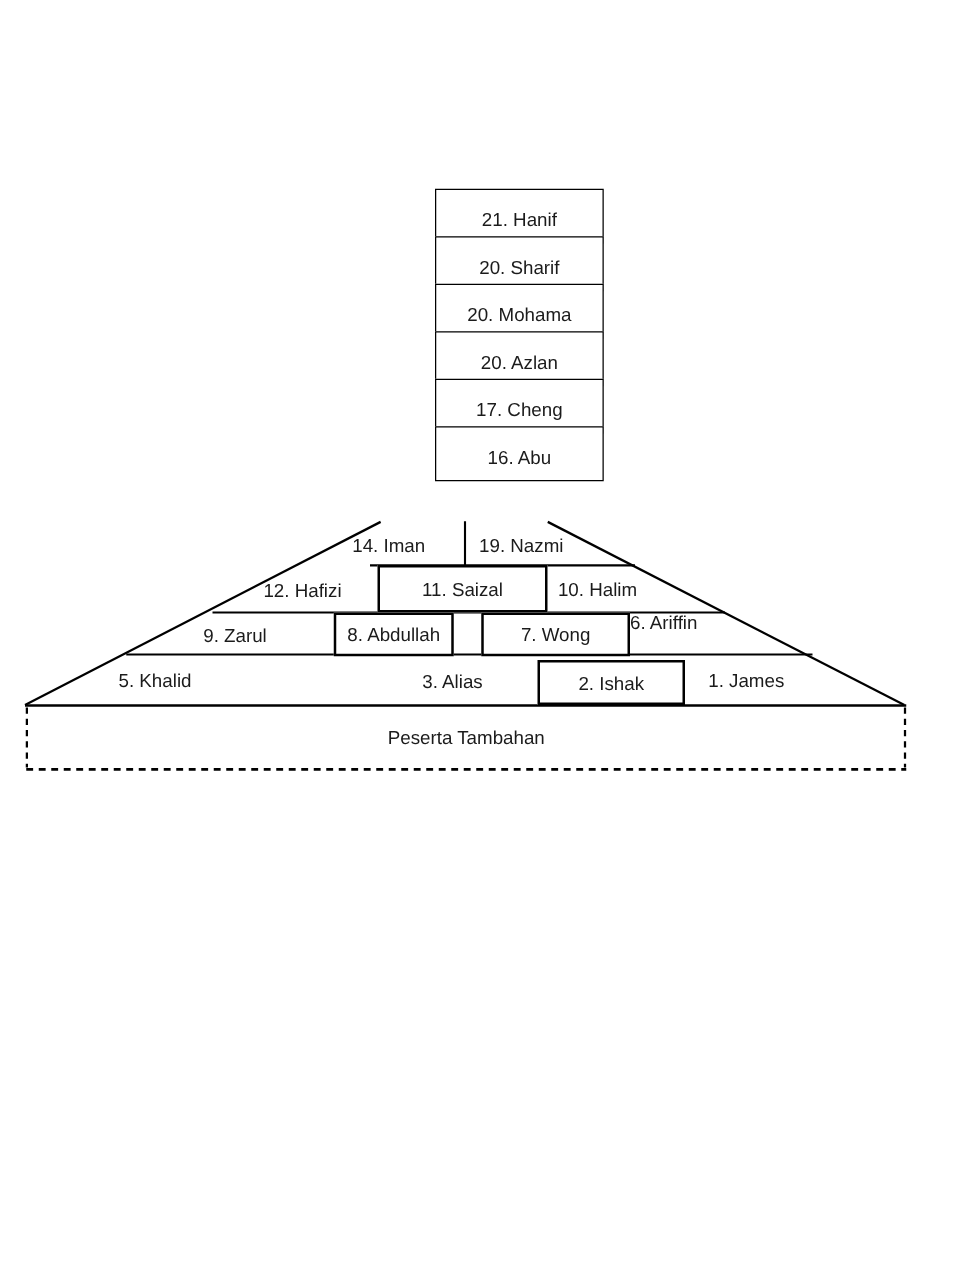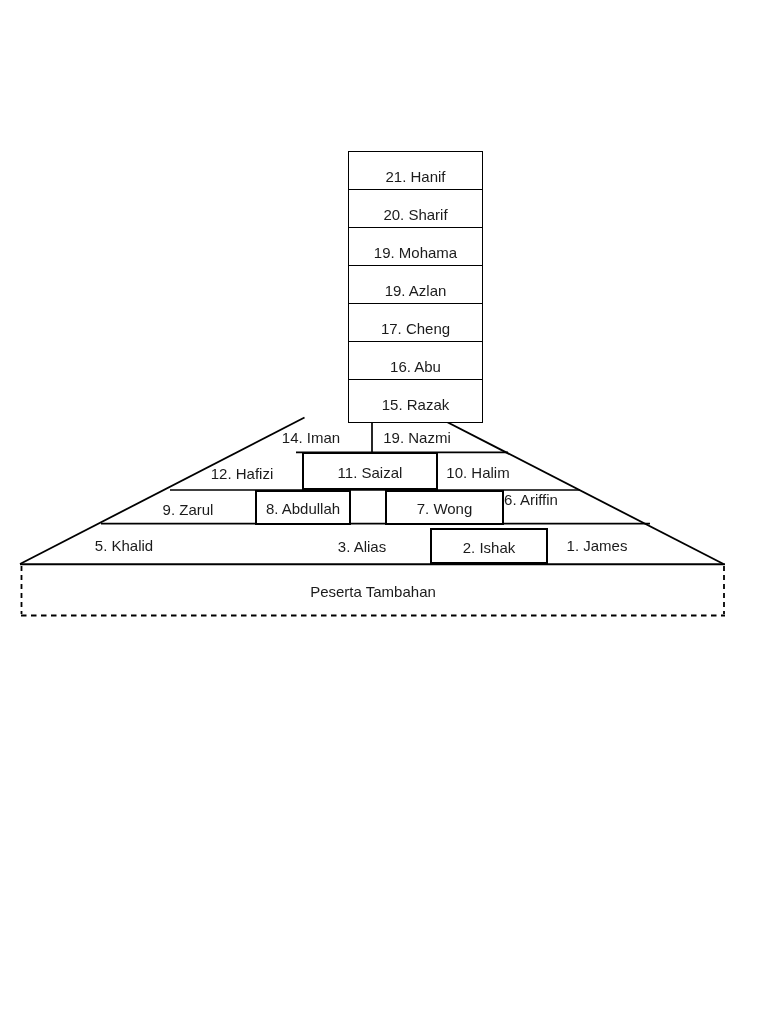--- a/index.html
+++ b/index.html
@@ -47,46 +47,43 @@
     <line x1="21" y1="615.5" x2="725" y2="615.5" stroke="#000" stroke-width="2.2" stroke-dasharray="5.5,4.5"></line>
   </svg>
 
   <div class="stackbox" style="top:151px">
     <span>21. Hanif</span>
   </div>
   <div class="stackbox" style="top:189px">
     <span>20. Sharif</span>
   </div>
   <div class="stackbox" style="top:227px">
-    <span>19. Mohama</span>
+    <span>20. Mohama</span>
   </div>
   <div class="stackbox" style="top:265px">
-    <span>19. Azlan</span>
+    <span>20. Azlan</span>
   </div>
   <div class="stackbox" style="top:303px">
     <span>17. Cheng</span>
   </div>
   <div class="stackbox" style="top:341px">
     <span>16. Abu</span>
-  </div>
-  <div class="stackbox" style="top:379px">
-    <span>15. Razak</span>
   </div>
 
   <div class="floatlabel" style="left:311px;top:437px">14. Iman</div>
   <div class="floatlabel" style="left:417px;top:437px">19. Nazmi</div>
 
   <div class="floatlabel" style="left:242px;top:473px">12. Hafizi</div>
   <div class="cellbox bold" style="left:302px;top:452px;width:136px;height:38px">
     <span>11. Saizal</span>
   </div>
   <div class="floatlabel" style="left:478px;top:472px">10. Halim</div>
 
   <div class="floatlabel" style="left:188px;top:509px">9. Zarul</div>
-  <div class="cellbox" style="left:255px;top:489.5px;width:96px;height:35.5px">
+  <div class="cellbox" style="left:267px;top:489.5px;width:96px;height:35.5px">
     <span>8. Abdullah</span>
   </div>
   <div class="cellbox" style="left:385px;top:489.5px;width:119px;height:35.5px">
     <span>7. Wong</span>
   </div>
   <div class="floatlabel" style="left:531px;top:499px">6. Ariffin</div>
 
   <div class="floatlabel" style="left:124px;top:545px">5. Khalid</div>
   <div class="floatlabel" style="left:362px;top:546px">3. Alias</div>
   <div class="cellbox" style="left:430px;top:527.5px;width:118px;height:36px">

